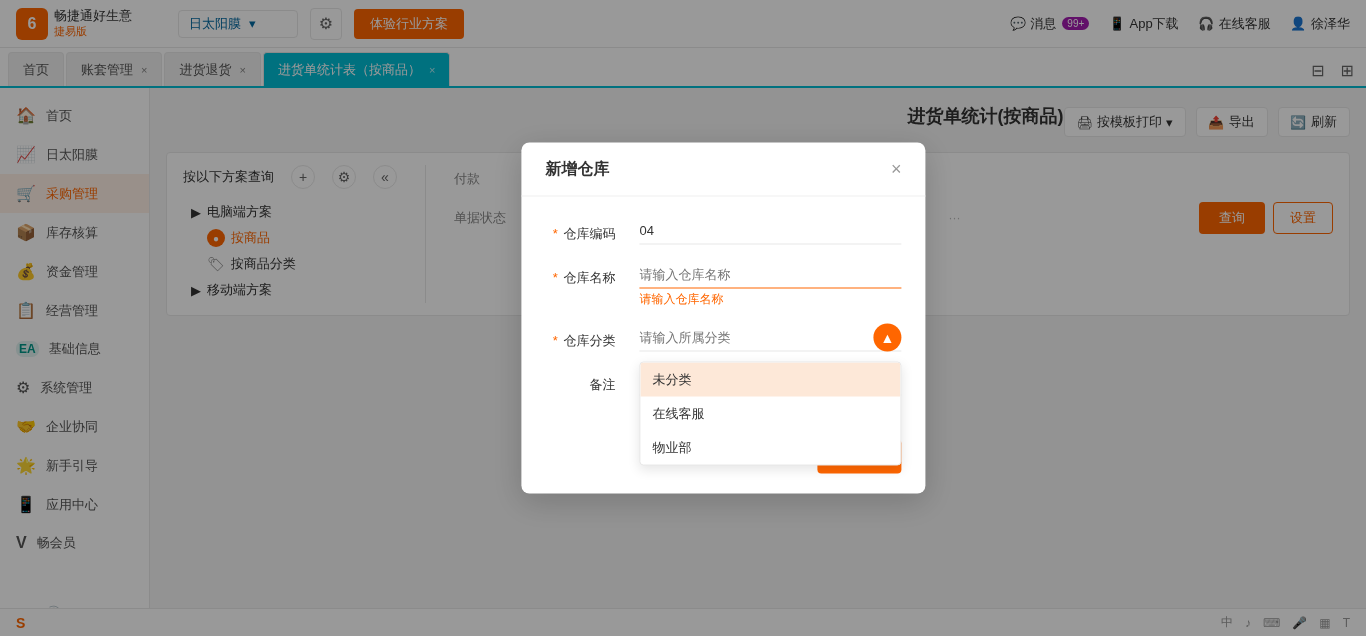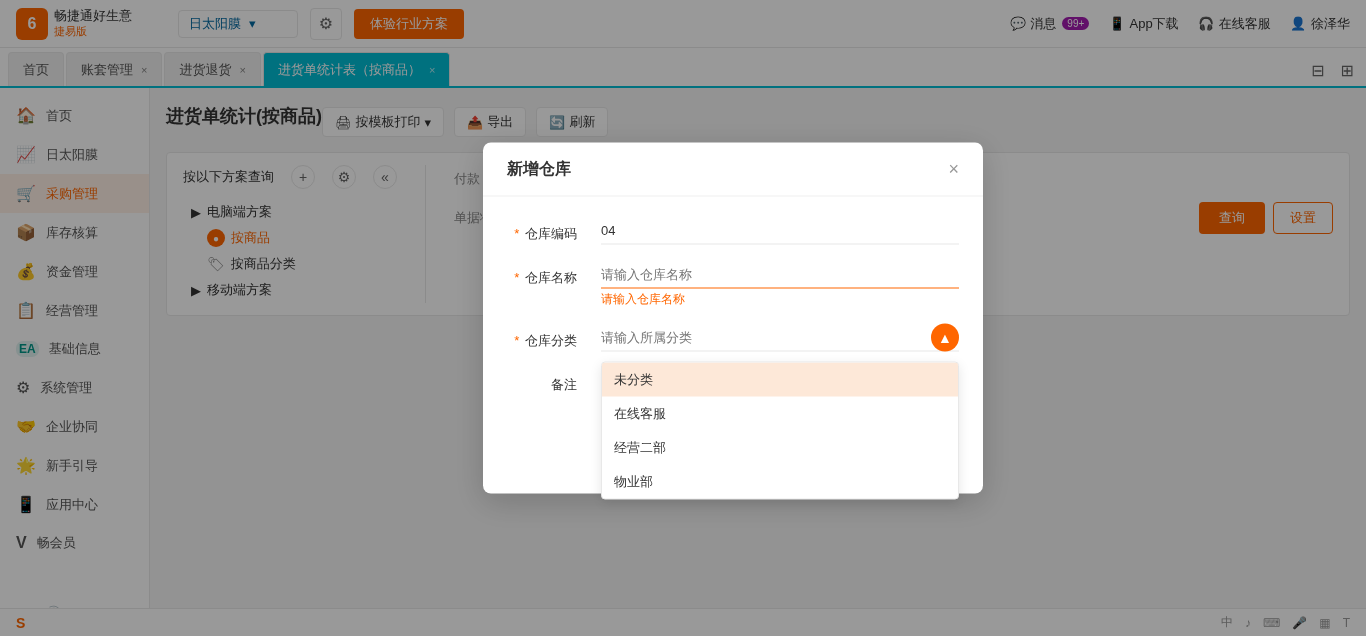--- a/index.html
+++ b/index.html
@@ -203,21 +203,21 @@
 
     
     .modal {
       position: fixed;
       top: 50%; left: 50%;
       transform: translate(-40%, -50%);
       background: #fff;
       border-radius: 8px;
       box-shadow: 0 8px 32px rgba(0,0,0,0.18);
       z-index: 200;
-      width: 500px;
+      width: 404px;
       padding: 0;
       overflow: visible;
     }
     .modal-header {
       display: flex; align-items: center; justify-content: space-between;
       padding: 16px 24px;
       border-bottom: 1px solid #f0f0f0;
     }
     .modal-title { font-size: 16px; font-weight: bold; color: #333; }
     .modal-close { font-size: 18px; color: #999; cursor: pointer; }
@@ -398,21 +398,21 @@
       <span class="sidebar-icon" style="font-weight:bold;">V</span>
       <span>畅会员</span>
     </div>
     <div class="sidebar-bottom">
       <span>⚙</span>
       <span>🔊</span>
     </div>
   </div>
 
   <div class="content-area">
-    <div style="display:flex;align-items:center;justify-content:flex-start;margin-bottom:12px;">
+    <div style="display:flex;align-items:center;justify-content:flex-end;margin-bottom:12px;">
       <h2 class="page-title">进货单统计(按商品)</h2>
       <div style="display:flex;gap:10px;align-items:center;">
         <button class="btn-outline">
           <span>🖨</span>
           <span>按模板打印</span>
           <span>▾</span>
         </button>
         <button class="btn-outline">
           <span>📤</span>
           <span>导出</span>
@@ -530,23 +530,20 @@
         </div>
         
         <div class="dropdown-list">
           <div class="dropdown-item selected">
             <span>未分类</span>
           </div>
           <div class="dropdown-item">
             <span>在线客服</span>
           </div>
           <div class="dropdown-item">
-            <span>经营二部</span>
-          </div>
-          <div class="dropdown-item">
             <span>物业部</span>
           </div>
         </div>
       </div>
     </div>
 
     <div class="form-row">
       <span class="form-label">备注</span>
       <input class="form-input" placeholder="" style="">
     </div>

